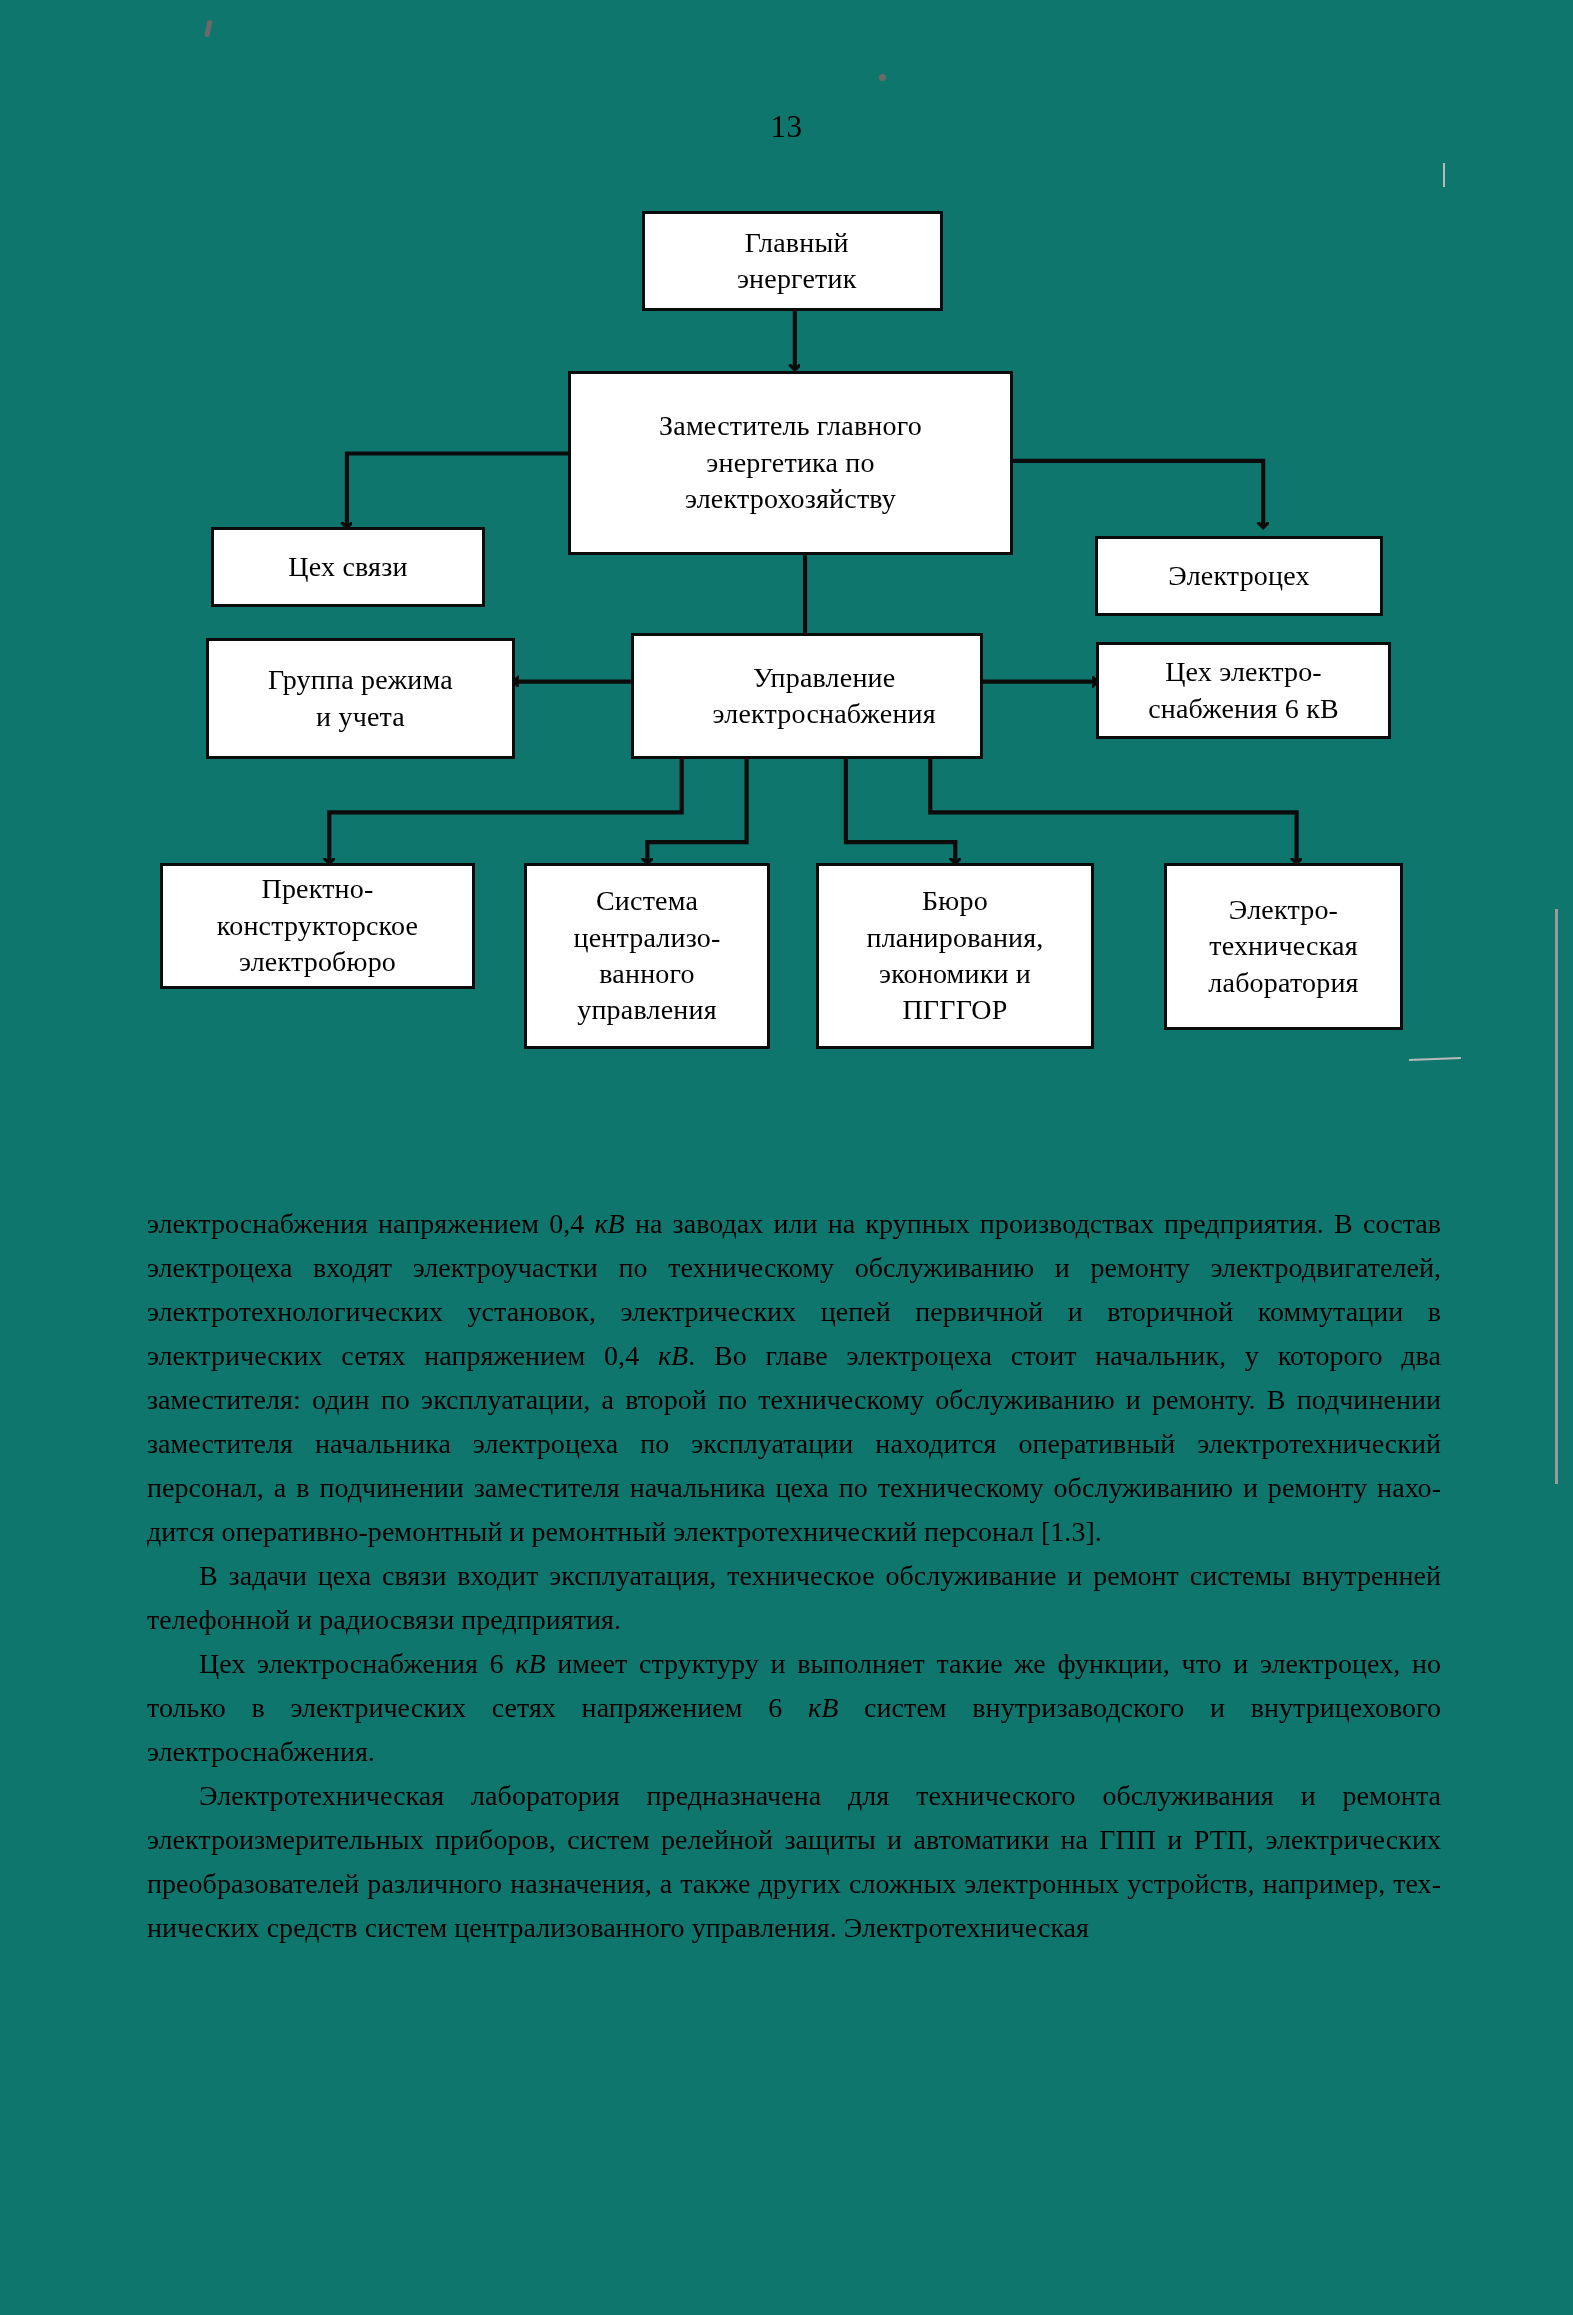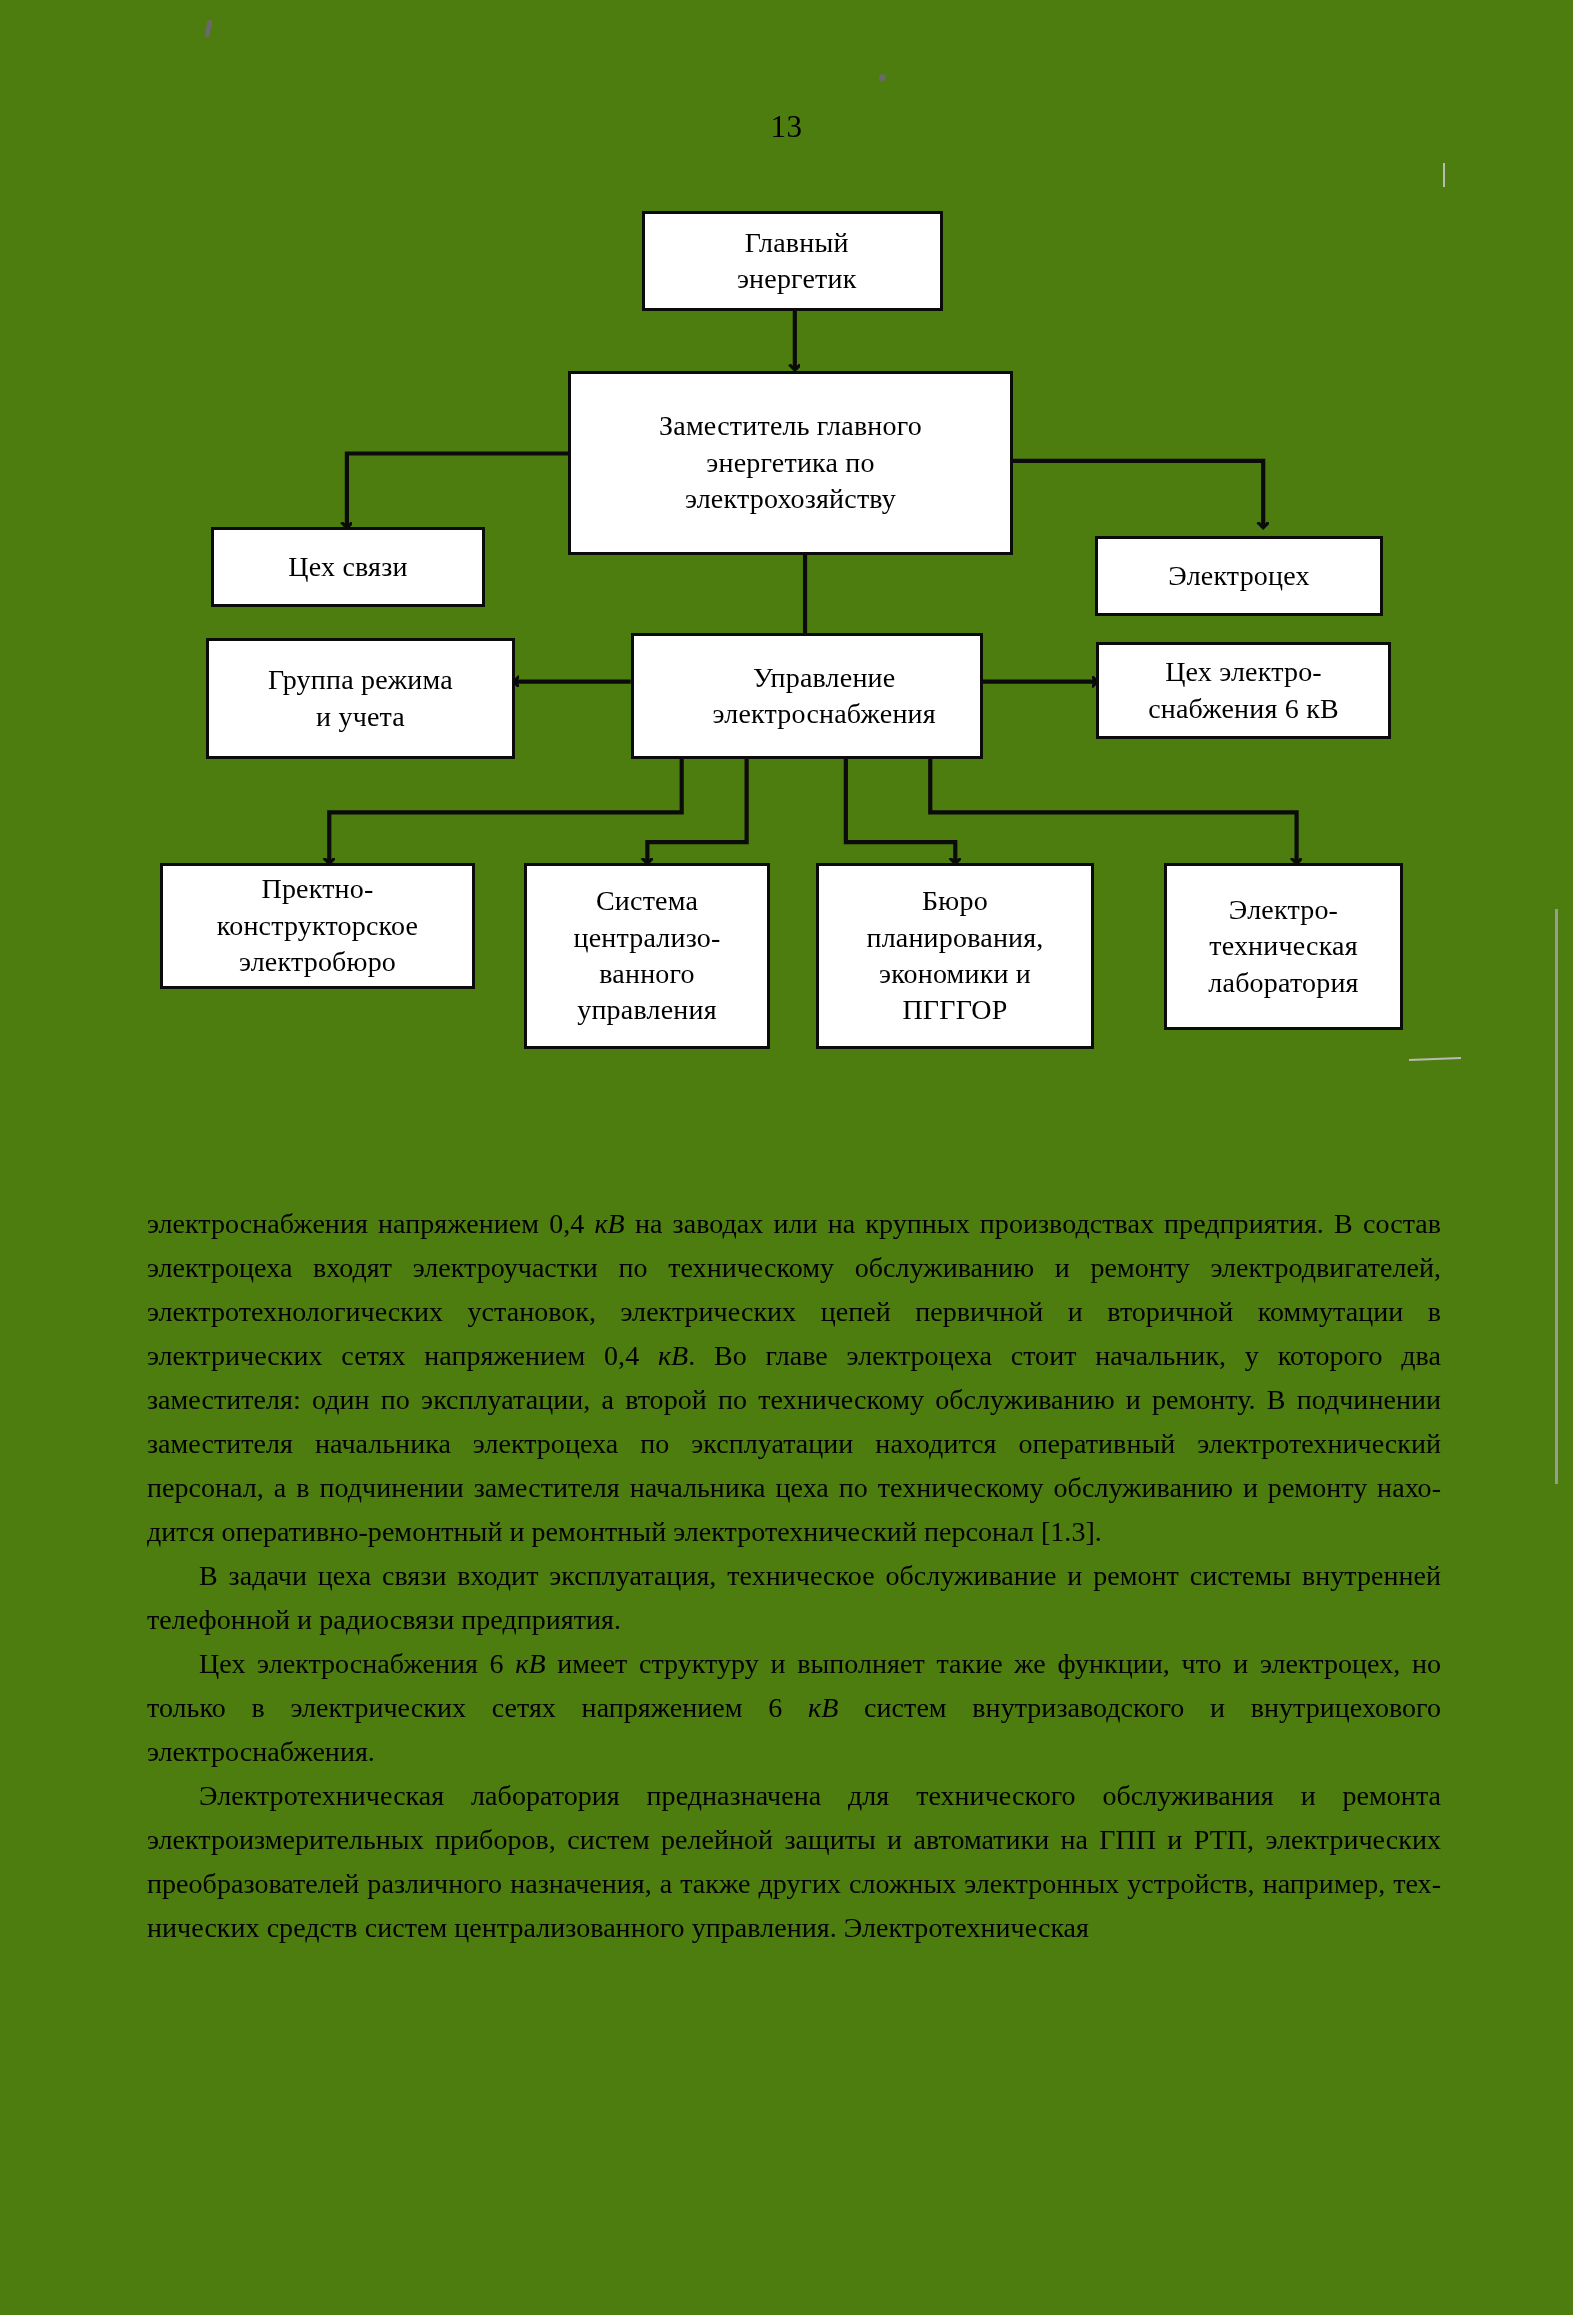--- a/index.html
+++ b/index.html
@@ -13,21 +13,21 @@
     height: 2315px;
     position: relative;
     font-family: "Liberation Serif", "DejaVu Serif", serif;
     color: #000000;
     overflow: hidden;
   }
 
   .page {
     position: absolute;
     inset: 0;
-    background: #4d7c0f;
+    background: #0f766e;
   }
 
   
   .page-number {
     position: absolute;
     top: 109px;
     left: 0;
     width: 1573px;
     text-align: center;
     font-size: 31px;

